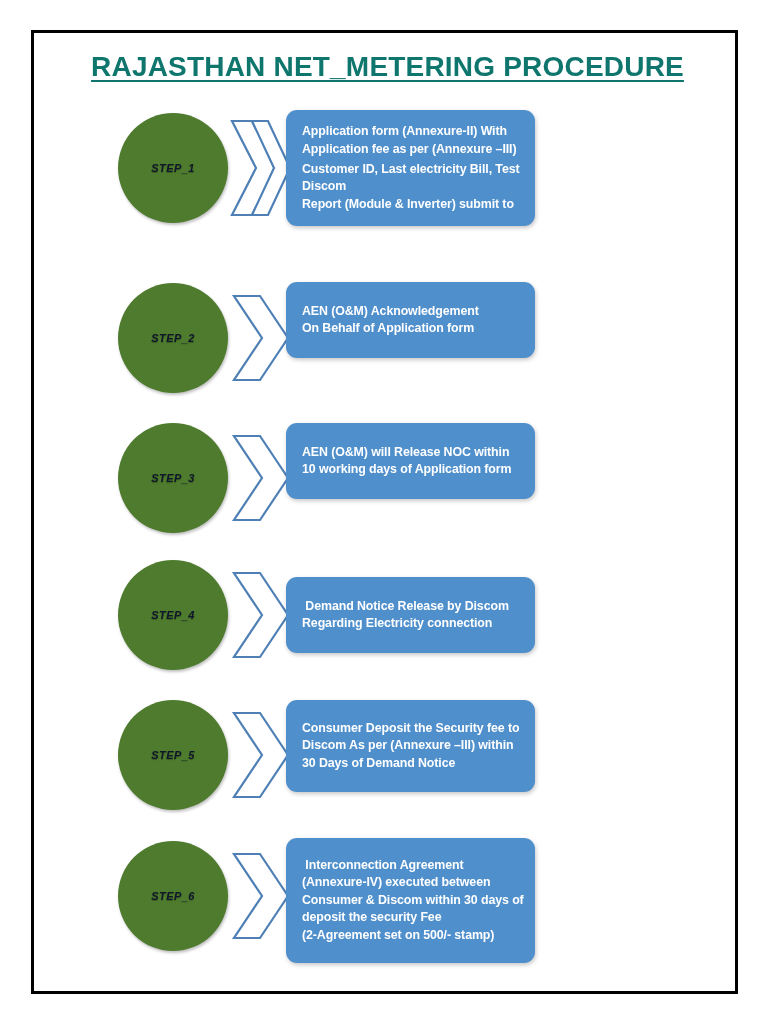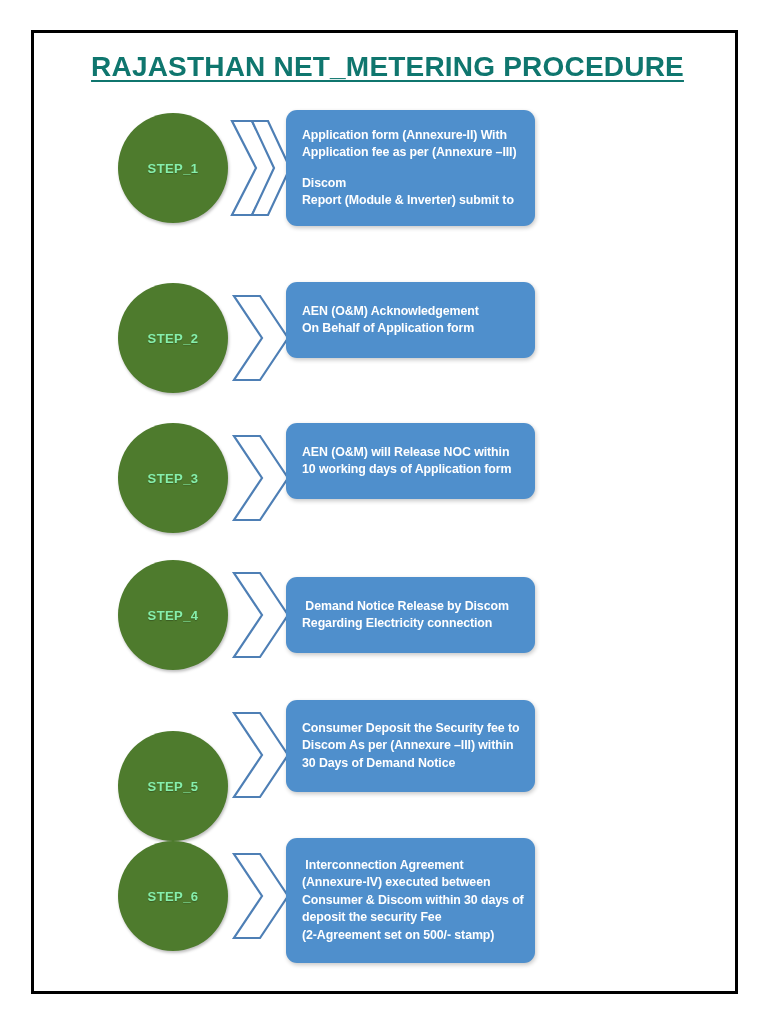--- a/index.html
+++ b/index.html
@@ -65,26 +65,27 @@
     width: 110px;
     height: 110px;
     border-radius: 50%;
     background: #4E7B2D;
     box-shadow: 1px 2px 3px rgba(0,0,0,0.25);
     display: flex;
     align-items: center;
     justify-content: center;
   }
   .step-circle-label {
-    color: #86efac;
-    font-family: "Liberation Sans", sans-serif;
-    font-size: 13px;
+    color: #0f172a;
+    font-family: "Liberation Sans", sans-serif;
+    font-size: 11px;
     font-weight: bold;
     letter-spacing: 0.4px;
     text-shadow: 0 1px 1px rgba(0,0,0,0.25);
+    font-style: italic;
   }
 
   .chevron {
     position: absolute;
     left: 196px;
     width: 62px;
     height: 110px;
   }
   .chevron svg { display: block; }
 
@@ -127,20 +128,21 @@
         <div class="chevron" style="top: 80px;">
           <svg width="62" height="110" viewBox="0 0 62 110" aria-hidden="true">
             <polygon points="2,8 22,8 46,55 22,102 2,102 26,55" fill="#ffffff" stroke="#4E7FB5" stroke-width="2.2" stroke-linejoin="miter"></polygon>
             <polygon points="22,8 38,8 60,55 38,102 22,102 44,55" fill="#ffffff" stroke="#4E7FB5" stroke-width="2.2" stroke-linejoin="miter"></polygon>
           </svg>
         </div>
         <div class="detail-box" style="top: 77px; height: 116px;">
           <div class="detail-line">Application form (Annexure-II) With</div>
           <div class="detail-line">Application fee as per (Annexure –III)</div>
           <div class="detail-gap"></div>
+          <div class="detail-line">Customer ID, Last electricity Bill, Test</div>
           <div class="detail-line">Discom</div>
           <div class="detail-line">Report (Module &amp; Inverter) submit to</div>
         </div>
       </div>
       <div class="flow-row" style="top: 0px;">
         <div class="step-circle" style="top: 250px;">
           <span class="step-circle-label">STEP_2</span>
         </div>
         <div class="chevron" style="top: 250px;">
           <svg width="62" height="110" viewBox="0 0 62 110" aria-hidden="true">
@@ -174,21 +176,21 @@
           <svg width="62" height="110" viewBox="0 0 62 110" aria-hidden="true">
             <polygon points="4,13 30,13 58,55 30,97 4,97 32,55" fill="#ffffff" stroke="#4E7FB5" stroke-width="2.2" stroke-linejoin="miter"></polygon>
           </svg>
         </div>
         <div class="detail-box" style="top: 544px; height: 76px;">
           <div class="detail-line"> Demand Notice Release by Discom</div>
           <div class="detail-line">Regarding Electricity connection</div>
         </div>
       </div>
       <div class="flow-row" style="top: 0px;">
-        <div class="step-circle" style="top: 698px;">
+        <div class="step-circle" style="top: 667px;">
           <span class="step-circle-label">STEP_5</span>
         </div>
         <div class="chevron" style="top: 667px;">
           <svg width="62" height="110" viewBox="0 0 62 110" aria-hidden="true">
             <polygon points="4,13 30,13 58,55 30,97 4,97 32,55" fill="#ffffff" stroke="#4E7FB5" stroke-width="2.2" stroke-linejoin="miter"></polygon>
           </svg>
         </div>
         <div class="detail-box" style="top: 667px; height: 92px;">
           <div class="detail-line">Consumer Deposit the Security fee to</div>
           <div class="detail-line">Discom As per (Annexure –III) within</div>

